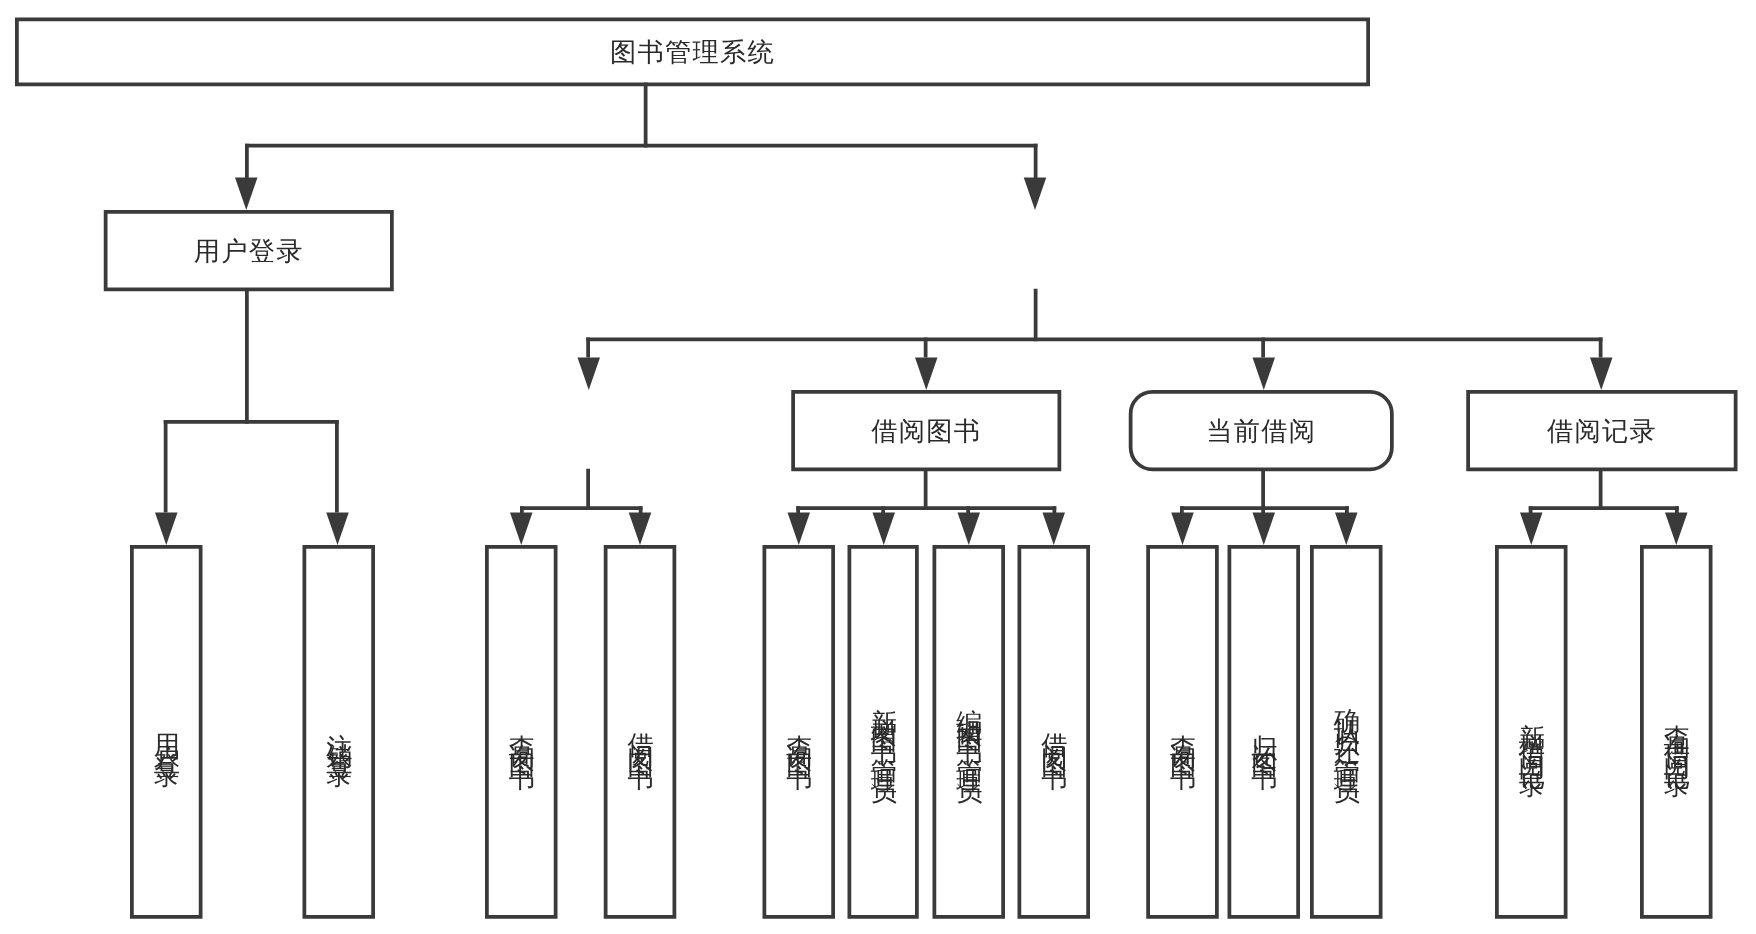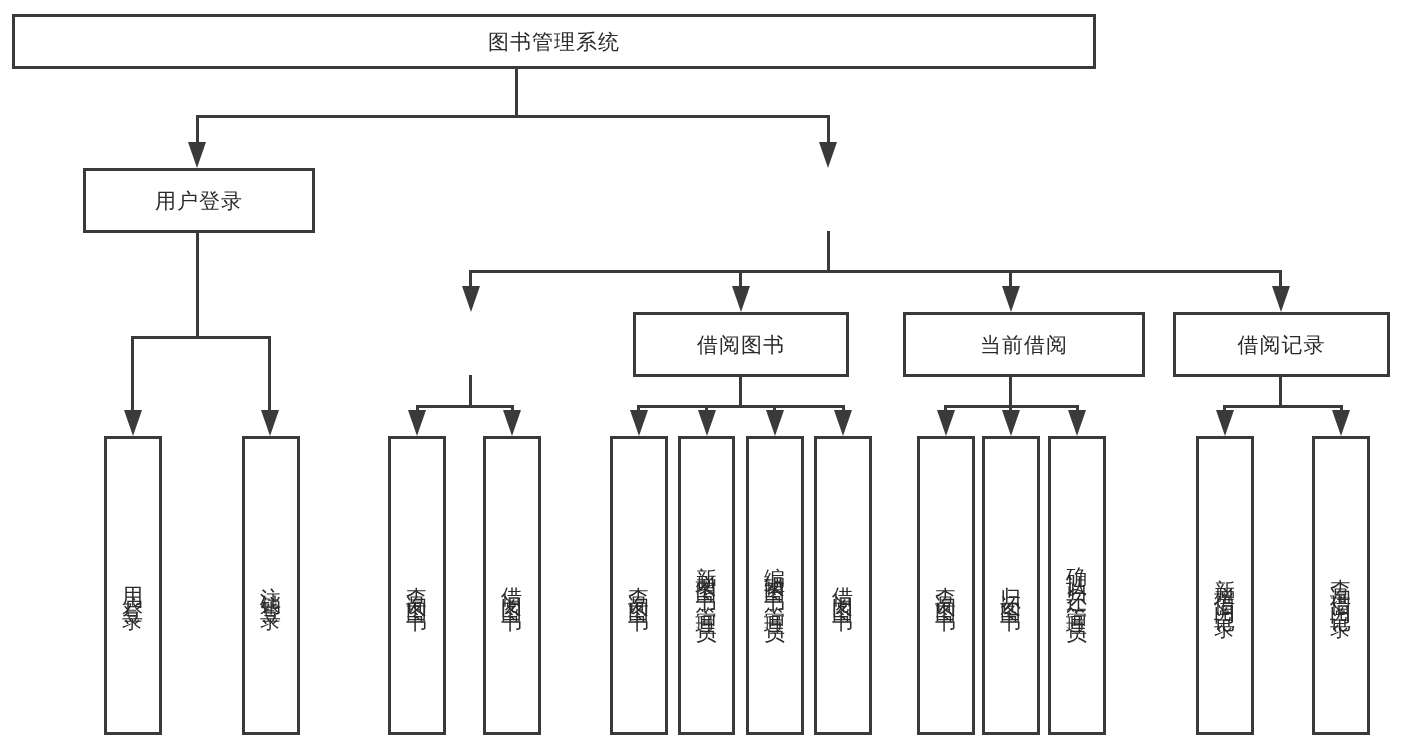--- a/index.html
+++ b/index.html
@@ -58,21 +58,21 @@
   <div class="v" style="left:469px;top:270px;height:16px;"></div>
   <div class="arw" style="left:462px;top:286px;"></div>
   <div class="v" style="left:739px;top:270px;height:16px;"></div>
   <div class="arw" style="left:732px;top:286px;"></div>
   <div class="v" style="left:1009px;top:270px;height:16px;"></div>
   <div class="arw" style="left:1002px;top:286px;"></div>
   <div class="v" style="left:1279px;top:270px;height:16px;"></div>
   <div class="arw" style="left:1272px;top:286px;"></div>
 
   <div class="box hbox" style="left:633px;top:312px;width:216px;height:65px;">借阅图书</div>
-  <div class="box hbox" style="left:903px;top:312px;width:242px;height:65px;">当前借阅</div>
+  <div class="box hbox" style="left:903px;top:312px;width:212px;height:65px;border-radius:19px;">当前借阅</div>
   <div class="box hbox" style="left:1173px;top:312px;width:217px;height:65px;">借阅记录</div>
 
   <div class="v" style="left:469px;top:375px;height:33px;"></div>
   <div class="h" style="left:416px;top:405px;width:98px;"></div>
   <div class="v" style="left:416px;top:405px;height:7px;"></div>
   <div class="arw" style="left:408px;top:410px;"></div>
   <div class="v" style="left:511px;top:405px;height:7px;"></div>
   <div class="arw" style="left:503px;top:410px;"></div>
 
   <div class="v" style="left:739px;top:375px;height:33px;"></div>

